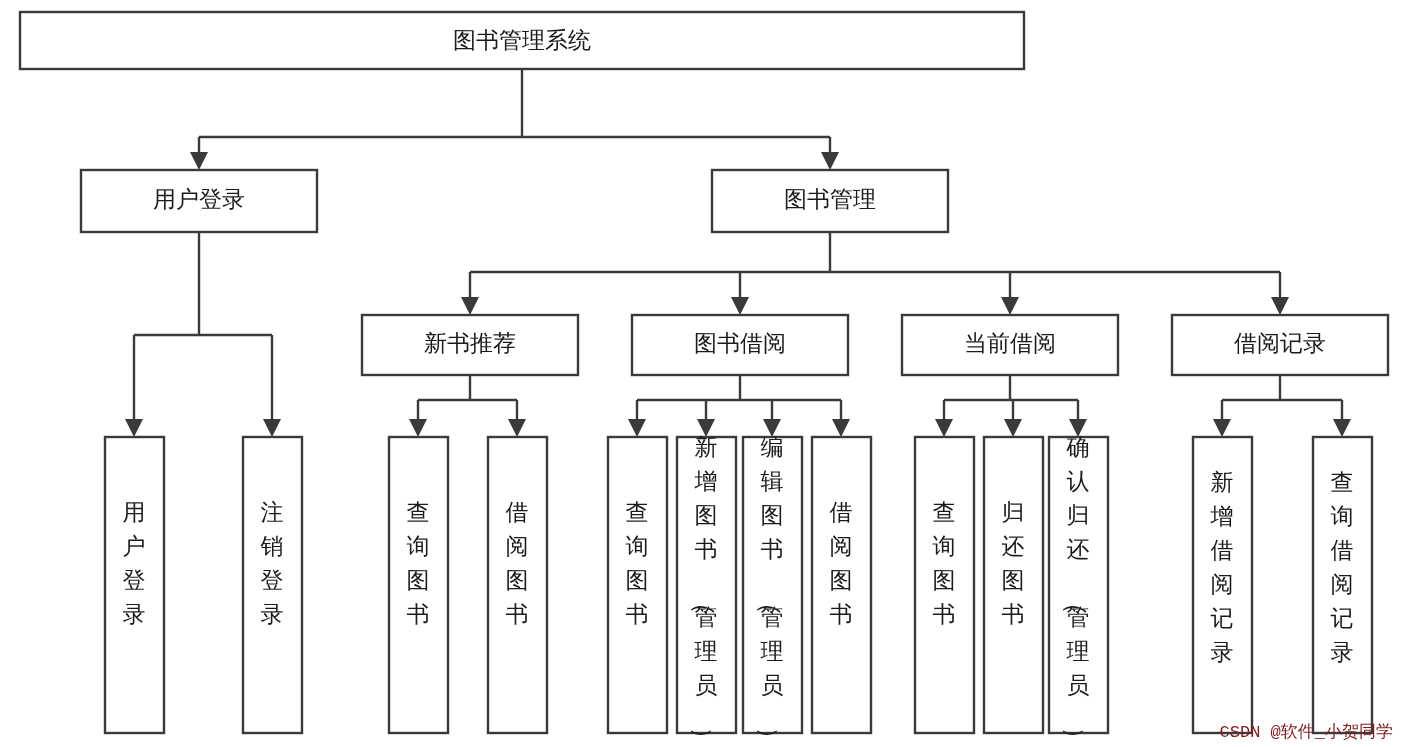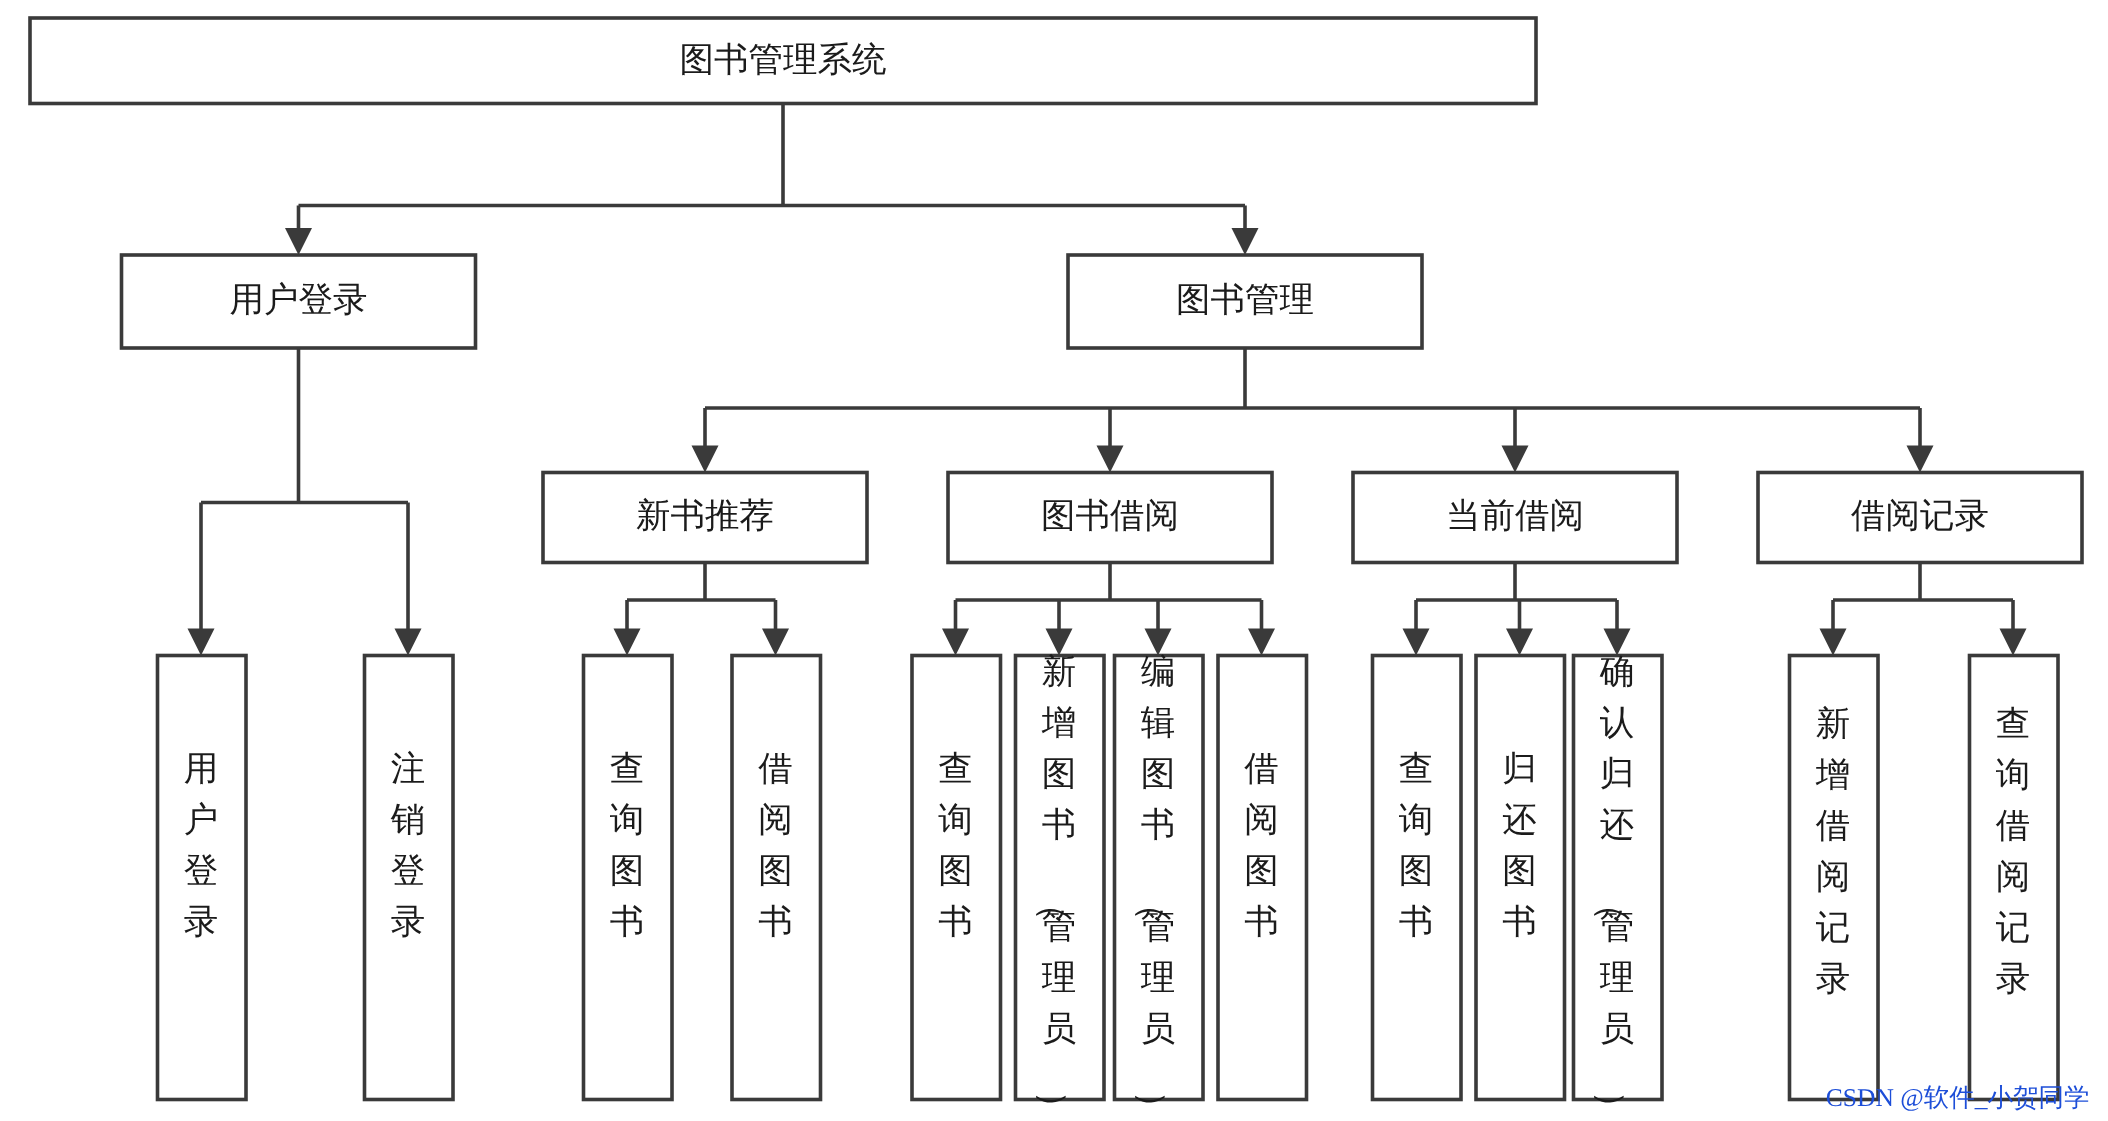--- a/index.html
+++ b/index.html
@@ -52,23 +52,23 @@
   .node-label-v {
     font-family: "Liberation Sans", "DejaVu Sans", sans-serif;
     font-size: 23px;
     fill: #1b1b1b;
     text-anchor: middle;
   }
   .watermark-text {
     position: absolute;
     right: 12px;
     bottom: 4px;
-    font-family: Liberation Serif, serif;
+    font-family: Liberation Mono, monospace;
     font-size: 17px;
-    color: #1d4ed8;
+    color: #7f1d1d;
     white-space: nowrap;
     user-select: none;
   }
 </style>
 </head>
 <body>
 
 <div id="diagram-root">
 
   <svg class="diagram-svg" viewBox="0 0 1405 747">

